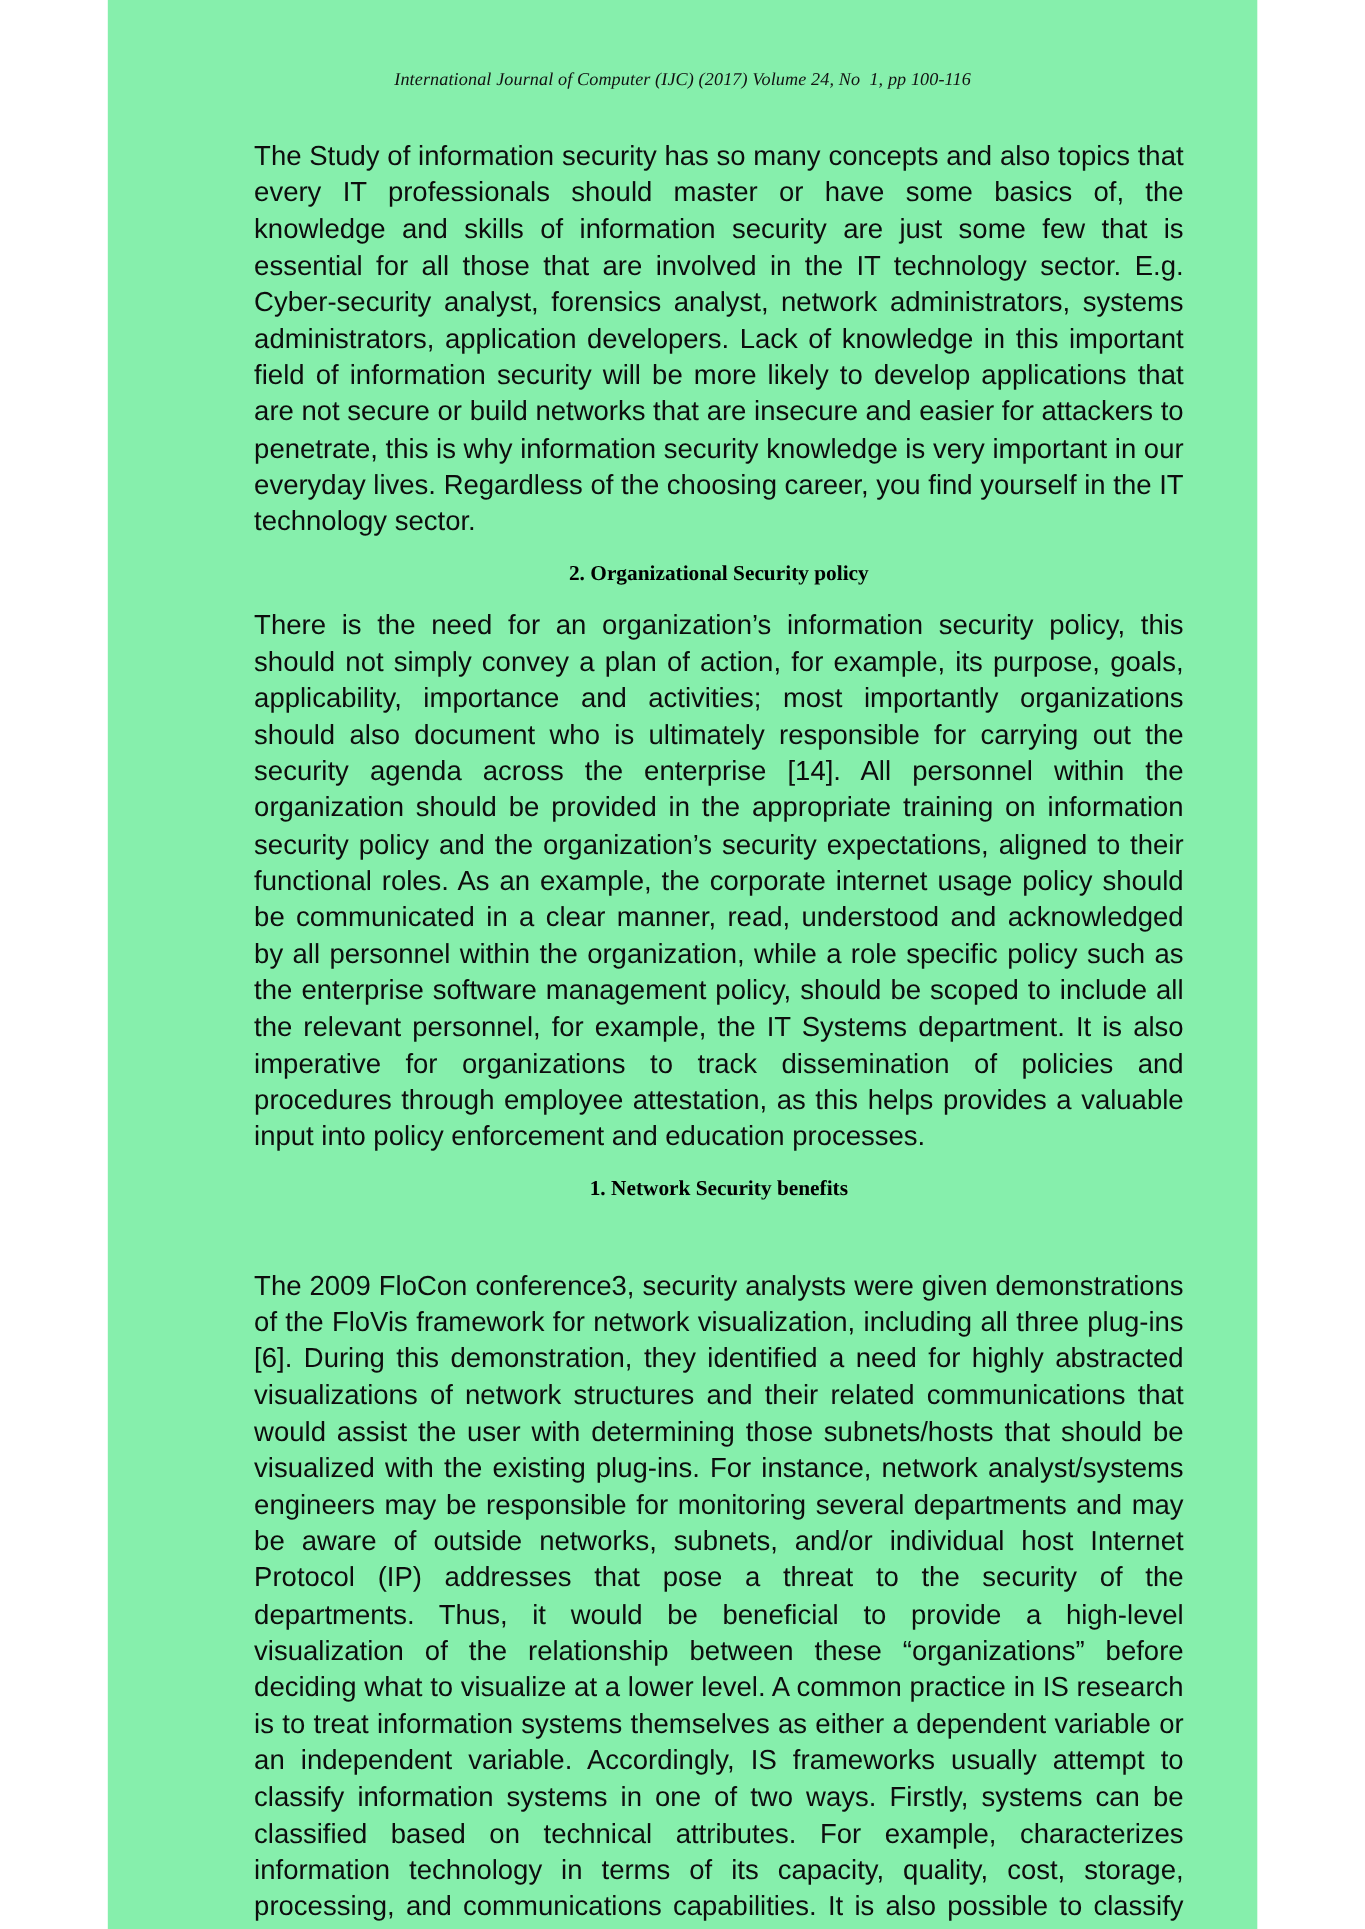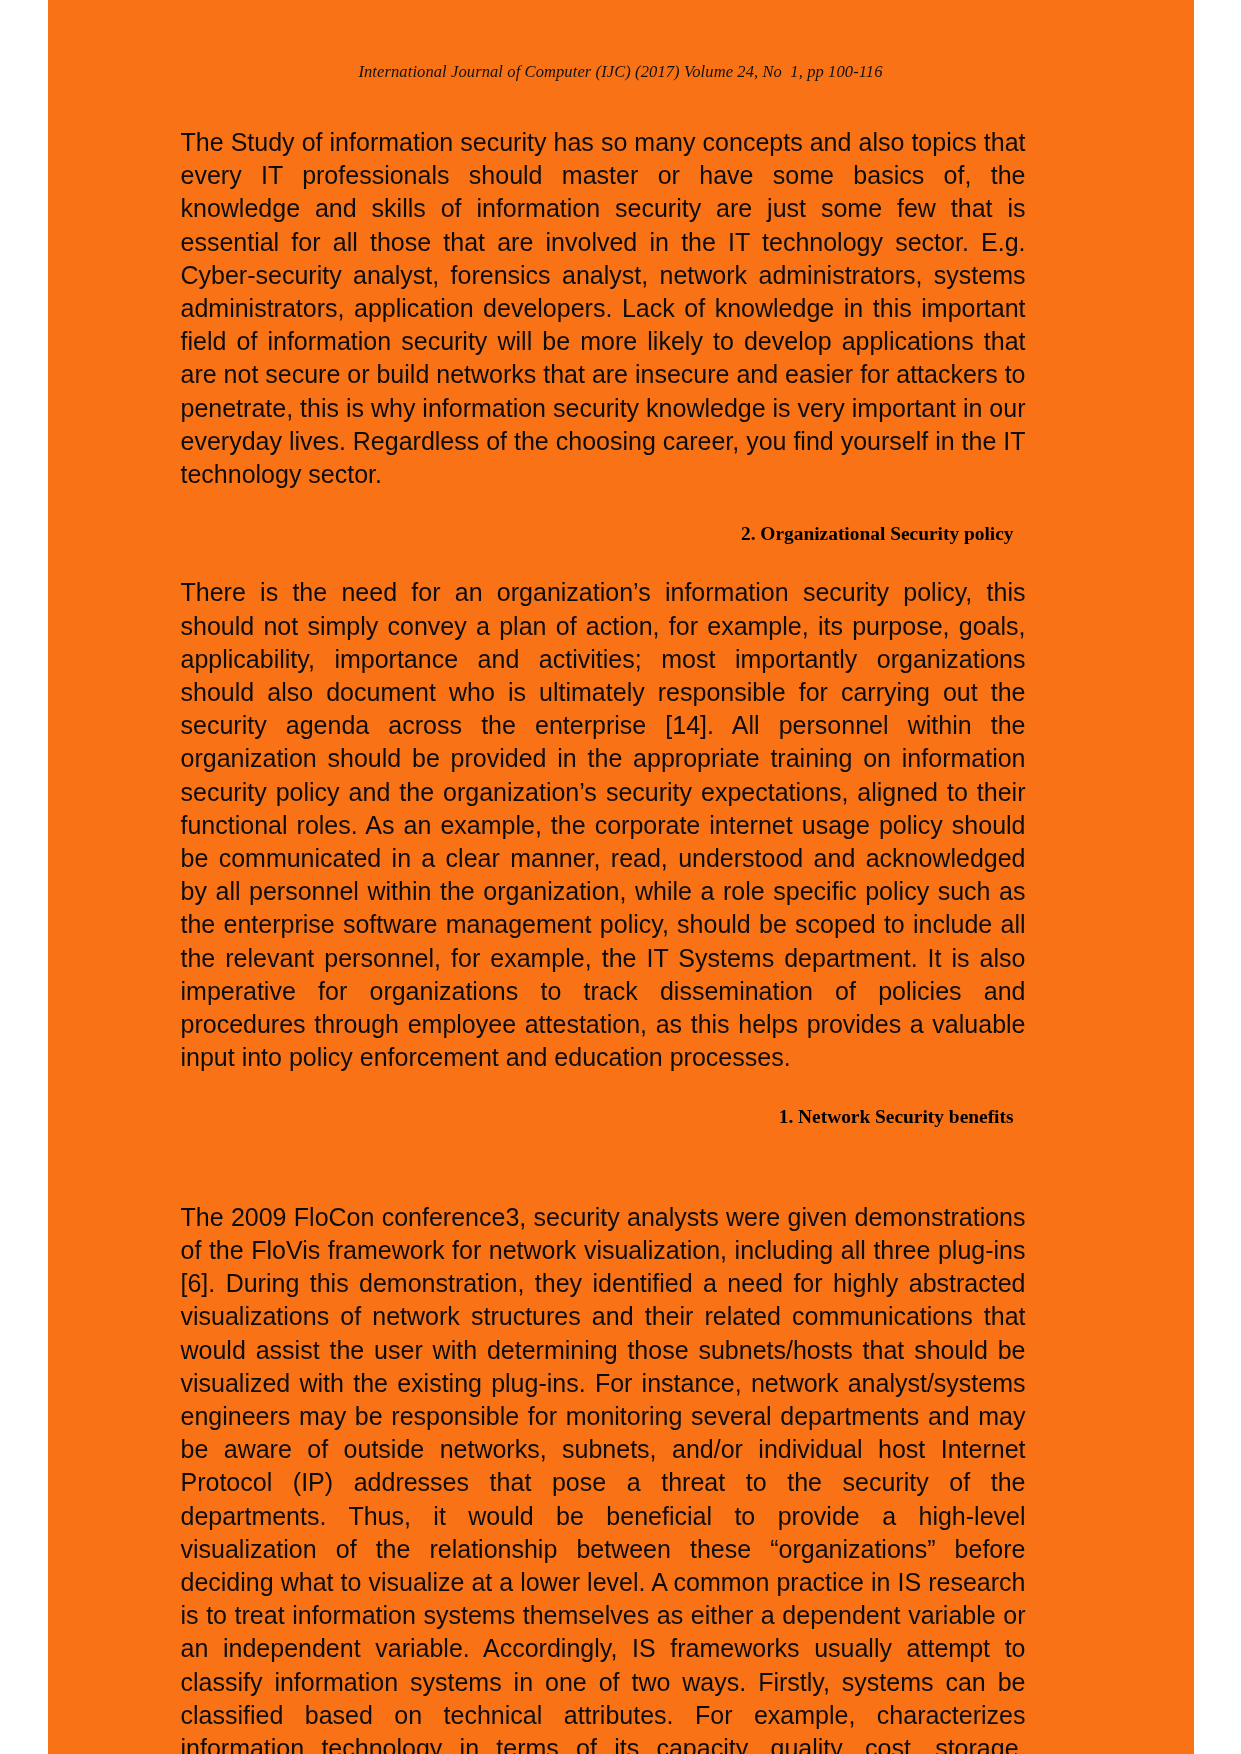--- a/index.html
+++ b/index.html
@@ -4,24 +4,24 @@
 <title>IJC 2017 Volume 24 No 1 — page 101</title>
 <style>
   html, body {
     margin: 0;
     padding: 0;
     background: #ffffff;
   }
 
   .page {
     position: relative;
-    width: 1146px;
+    width: 1045px;
     height: 1754px;
     margin: 0 auto;
-    background: #f97316;
+    background: #86efac;
     box-sizing: border-box;
     overflow: hidden;
     font-family: "Liberation Serif", "DejaVu Serif", serif;
     color: #000000;
   }
 
   
   .running-head {
     position: absolute;
     top: 62px;
@@ -55,25 +55,25 @@
     hyphens: none;
   }
 
   
   p.body-par.justify-all {
     text-align-last: justify;
     margin-top: 41px;
   }
 
   h2.section-heading {
-    margin: 12px;
+    margin: 0;
     font-size: 19.4px;
     line-height: 33.2px;
     font-weight: bold;
-    text-align: right;
+    text-align: center;
     color: #000000;
     font-family: "Liberation Serif", "DejaVu Serif", serif;
   }
 
   .gap-small { height: 14px; }
   .gap-par   { height: 14px; }
 
   
   .folio {
     position: absolute;

